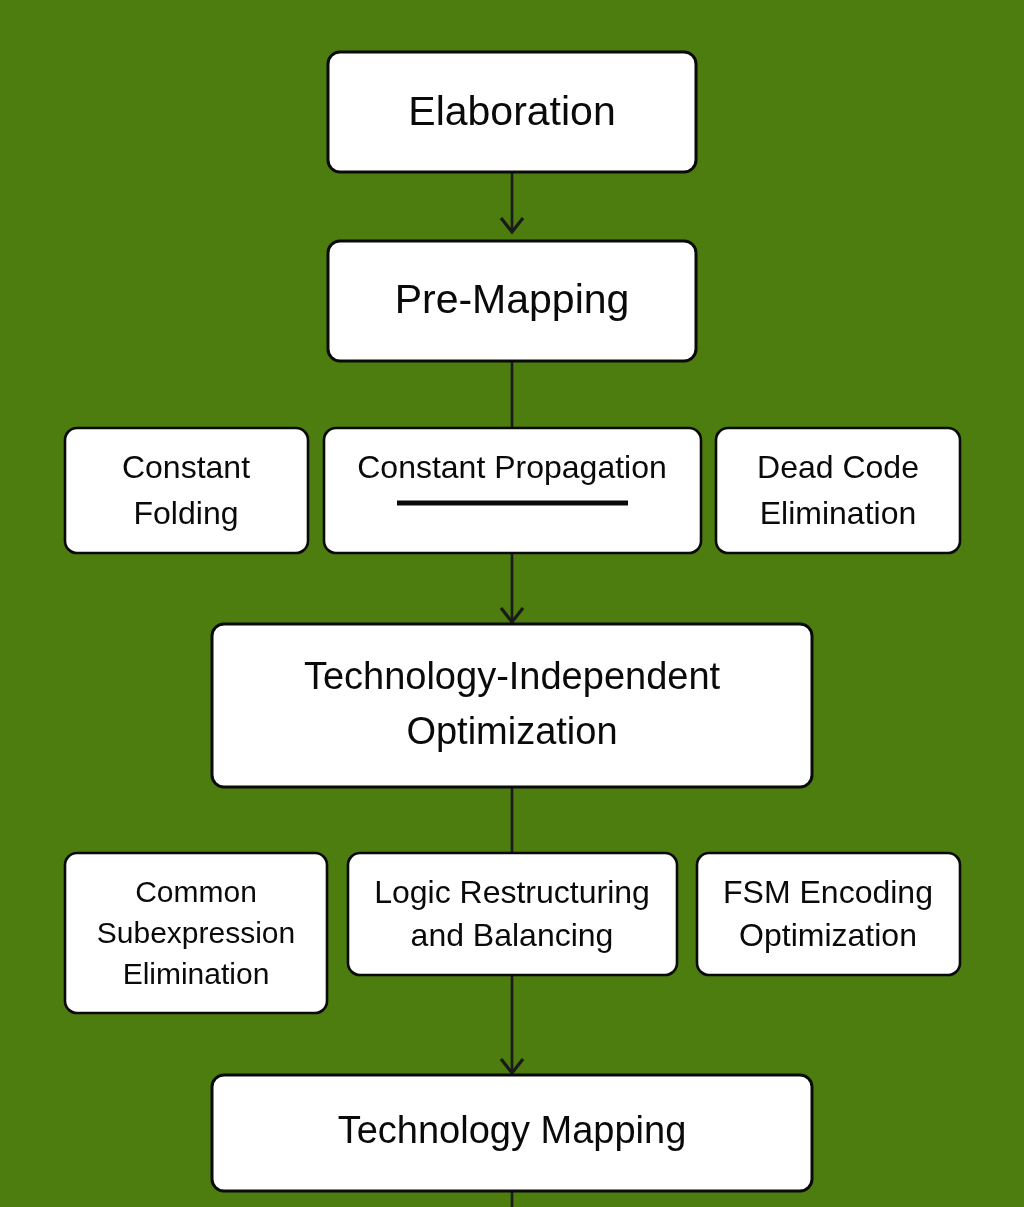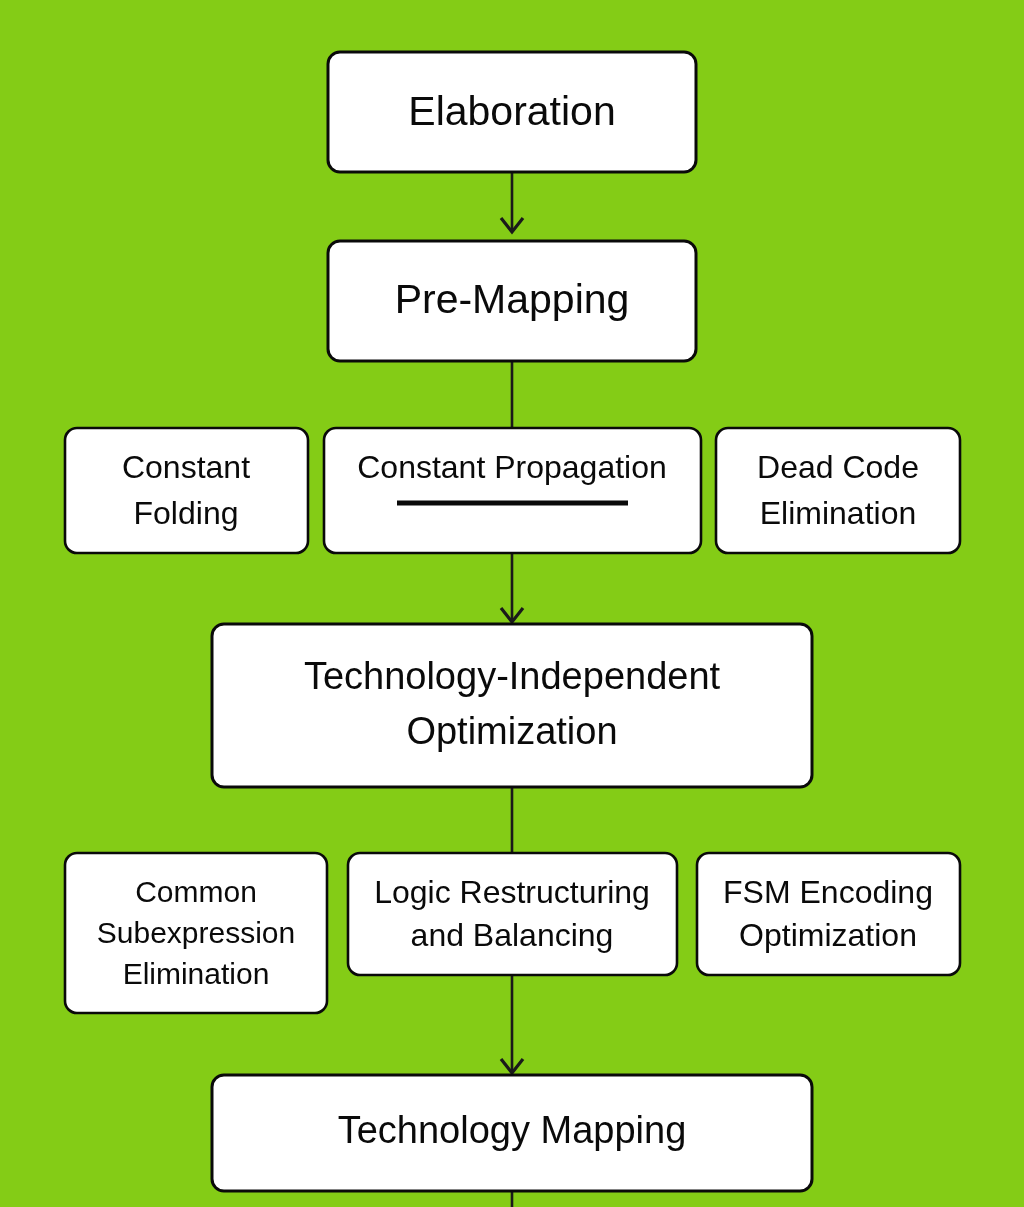--- a/index.html
+++ b/index.html
@@ -10,21 +10,21 @@
   body {
     width: 1024px;
     height: 1207px;
     font-family: "Liberation Sans", sans-serif;
     overflow: hidden;
   }
   #diagram-root {
     position: relative;
     width: 1024px;
     height: 1207px;
-    background: #84cc16;
+    background: #4d7c0f;
   }
   svg.flow-canvas {
     position: absolute;
     top: 0;
     left: 0;
     width: 1024px;
     height: 1207px;
     display: block;
   }
   .node-rect {

